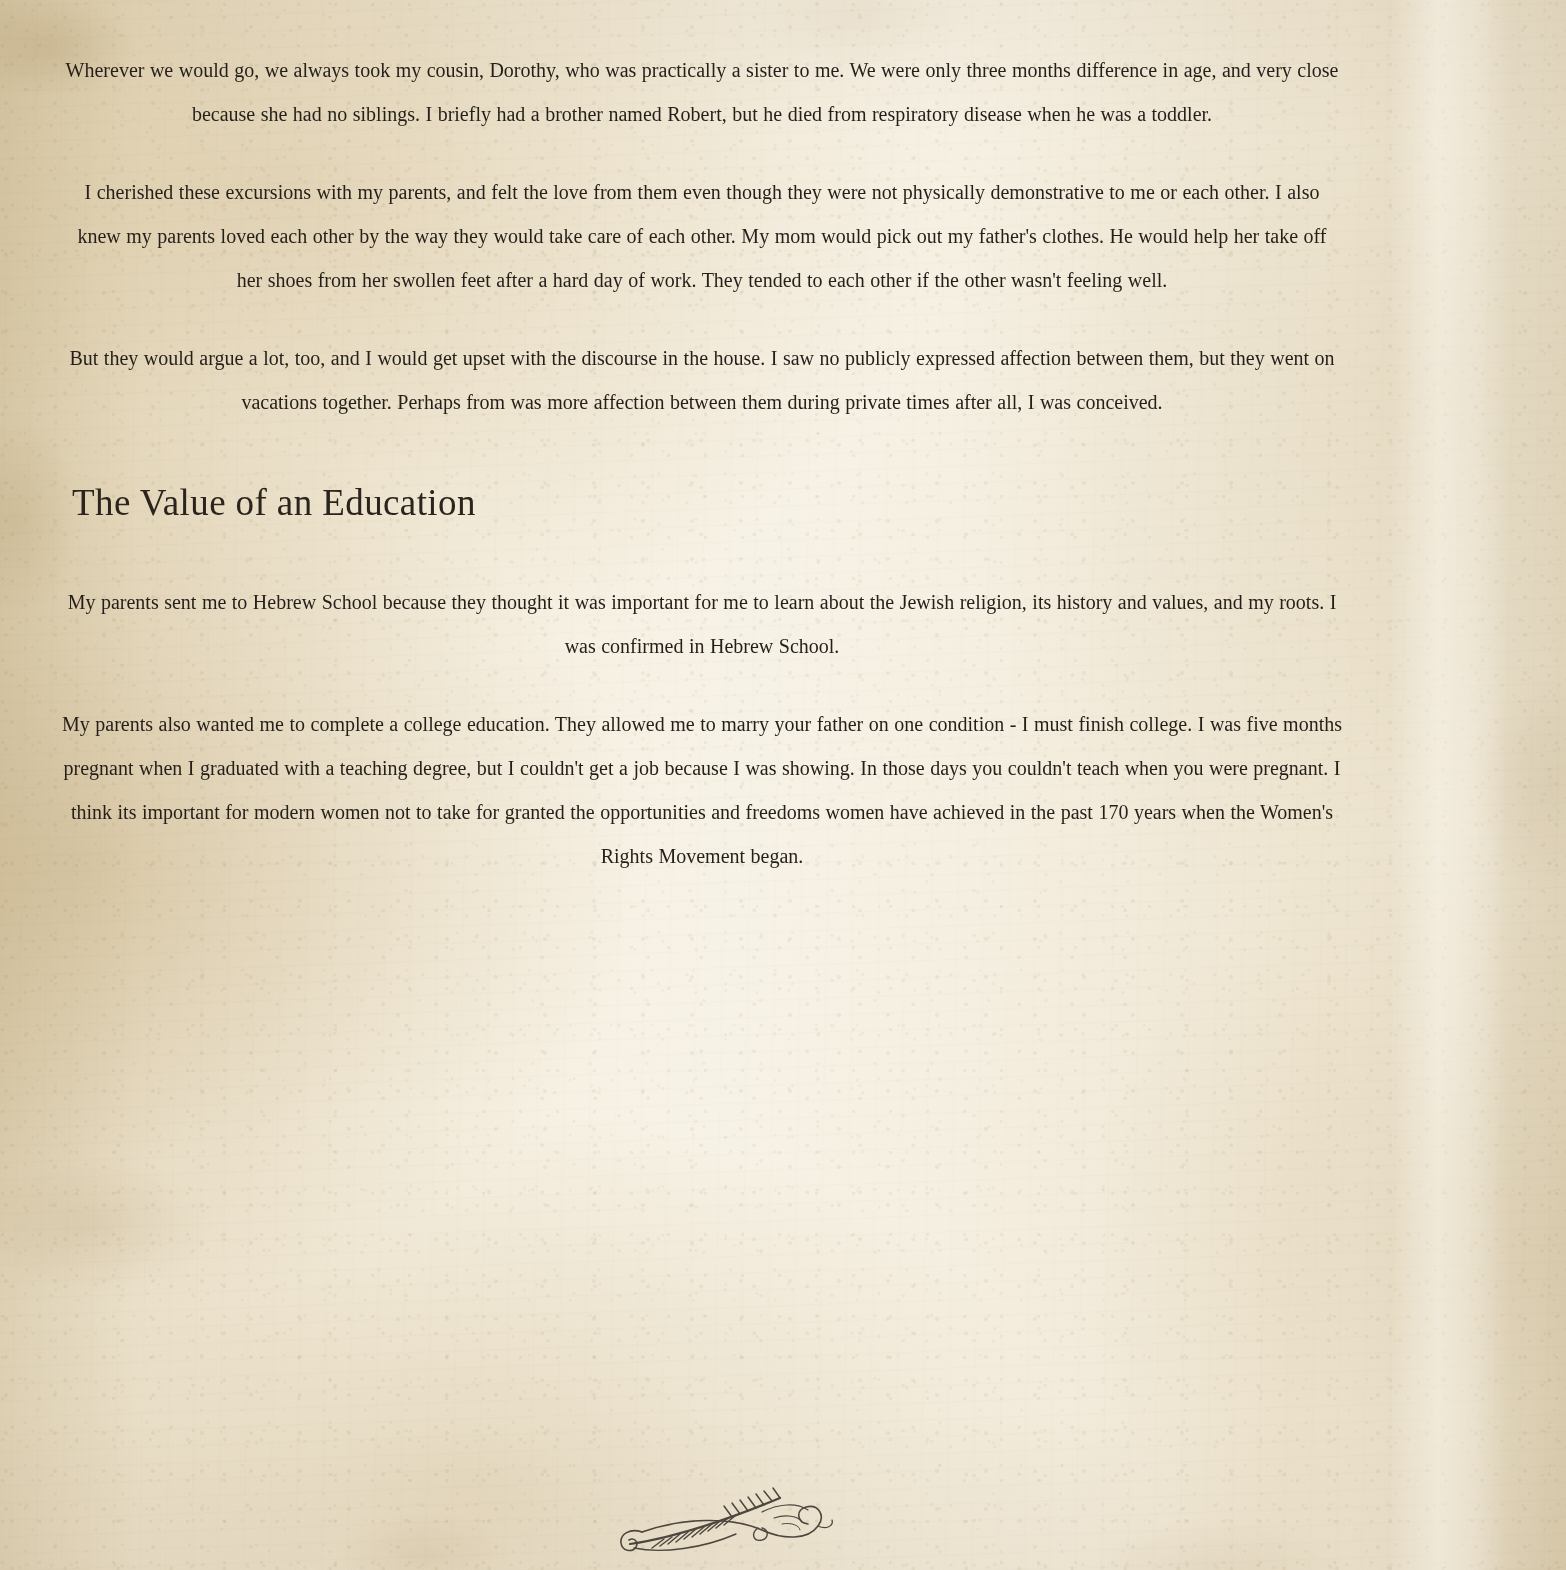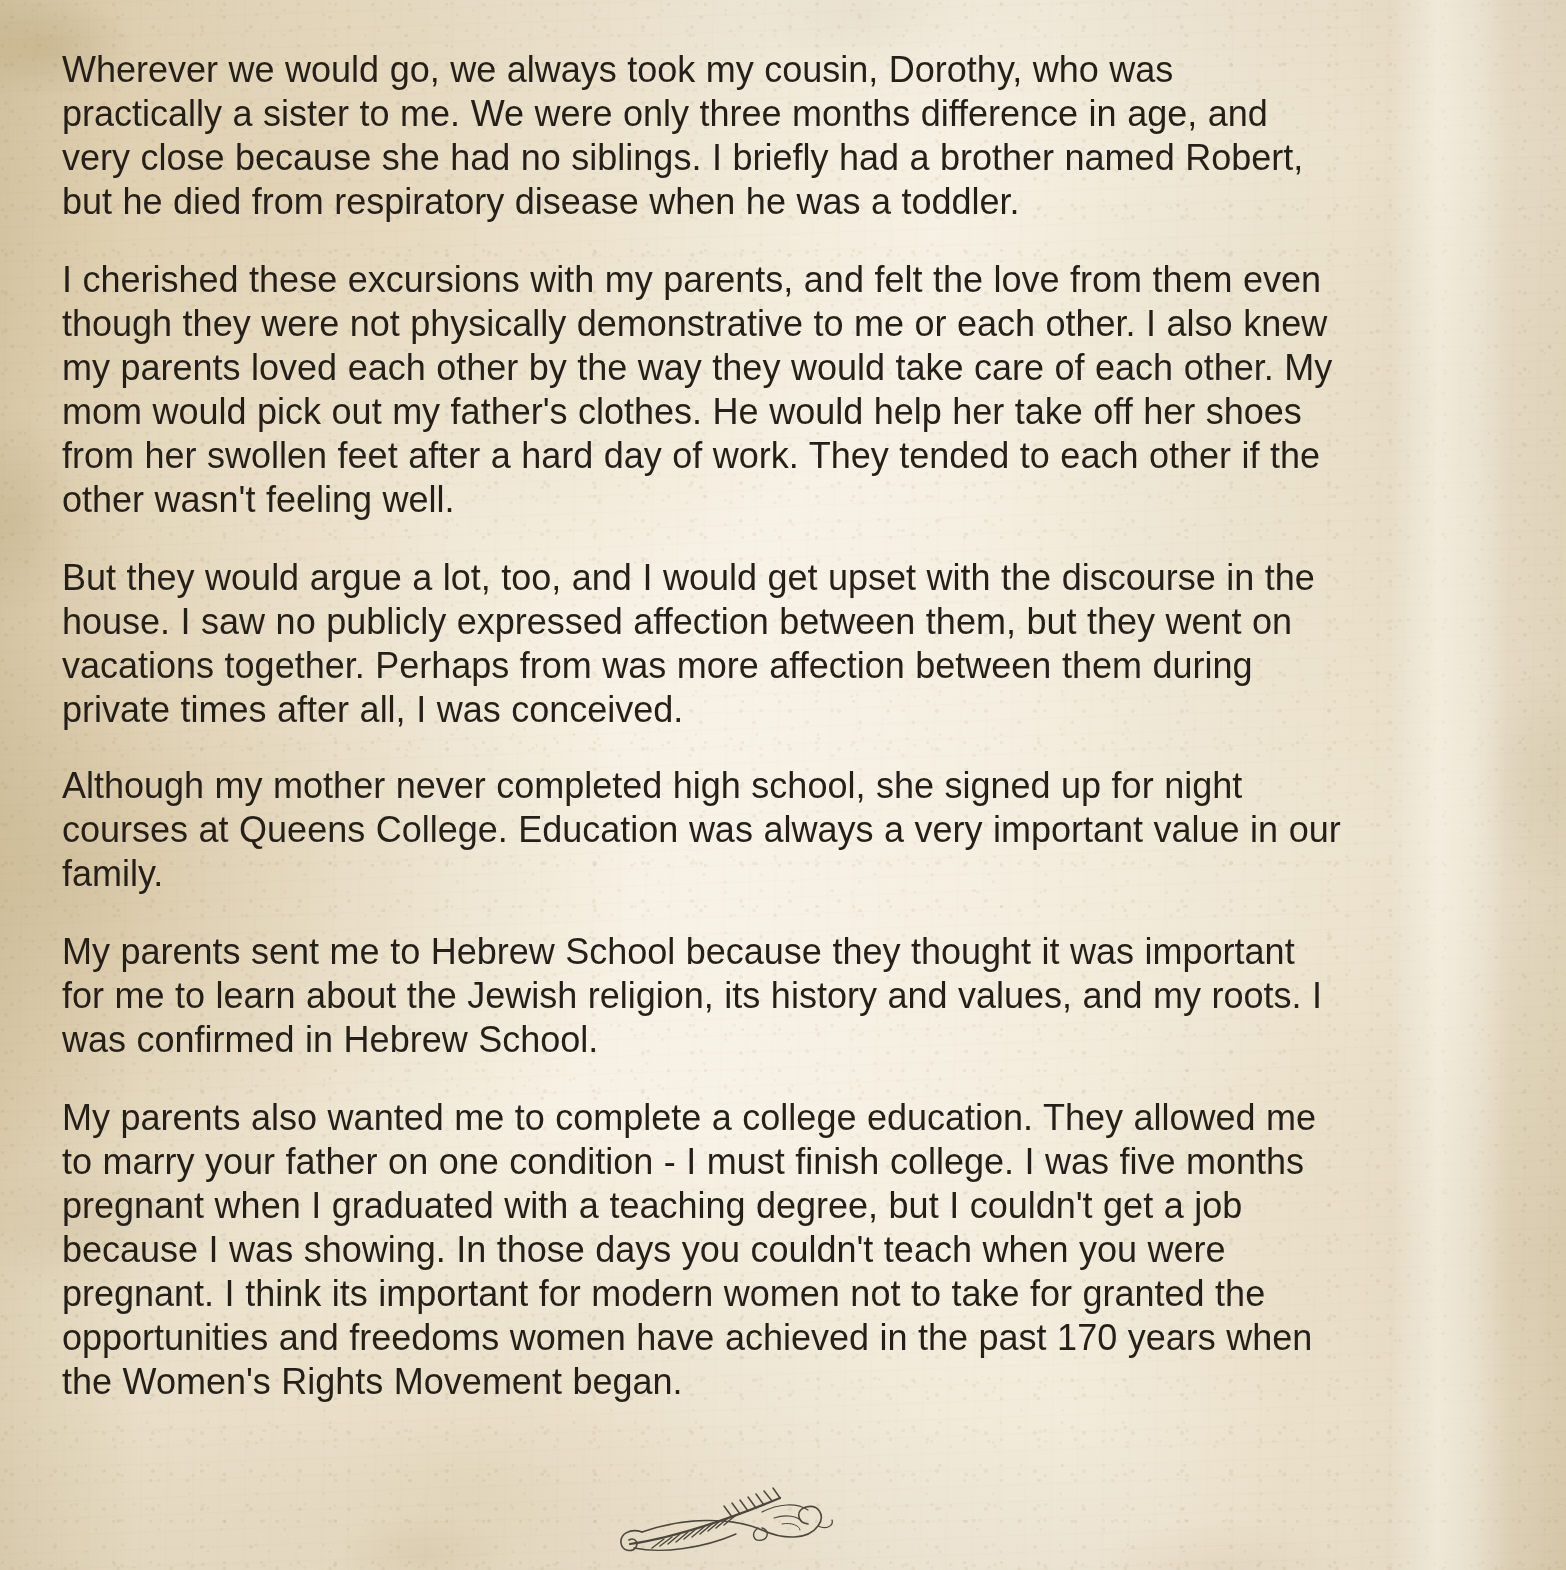--- a/index.html
+++ b/index.html
@@ -144,28 +144,28 @@
 
   .text-block {
     position: absolute;
     left: 62px;
     top: 48px;
     width: 1280px;
   }
 
   p.para {
     margin: 0 0 34px 0;
-    font-size: 36px;
+    font-size: 20px;
     line-height: 44px;
     color: #241f19;
     letter-spacing: 0.0px;
     word-spacing: 0.5px;
-    text-align: left;
+    text-align: center;
     text-rendering: optimizeLegibility;
-    font-family: Liberation Sans, sans-serif;
+    font-family: Liberation Serif, serif;
   }
 
   p.para.tight {
     margin-bottom: 32px;
   }
 
   h2.section-heading {
     margin: 56px 0 54px 10px;
     font-size: 37px;
     line-height: 46px;
@@ -205,22 +205,22 @@
 
   <div class="content">
     <div class="text-block">
 
       <p class="para">Wherever we would go, we always took my cousin, Dorothy, who was practically a sister to me.  We were only three months difference in age, and very close because she had no siblings.  I briefly had a brother named Robert, but he died from respiratory disease when he was a toddler.</p>
 
       <p class="para">I cherished these excursions with my parents, and felt the love from them even though they were not physically demonstrative to me or each other.  I also knew my parents loved each other by the way they would take care of each other.  My mom would pick out my father's clothes.  He would help her take off her shoes from her swollen feet after a hard day of work.  They tended to each other if the other wasn't feeling well.</p>
 
       <p class="para tight">But they would argue a lot, too, and I would get upset with the discourse in the house. I saw no publicly expressed affection between them, but they went on vacations together.  Perhaps from was more affection between them during private times  after all, I was conceived.</p>
 
-
-      <p class="para">Although my mother never completed high school, she signed up for night courses at Queens College.  Education was always a very important value in our family.</p>
+      <h2 class="section-heading">The Value of an Education</h2>
+
 
       <p class="para">My parents sent me to Hebrew School because they thought it was important for me to learn about the Jewish religion, its history and values, and my roots.  I was confirmed in Hebrew School.</p>
 
       <p class="para">My parents also wanted me to complete a college education.  They allowed me to marry your father on one condition - I must finish college. I was five months pregnant when I graduated with a teaching degree, but I couldn't get a job because I was showing.  In those days you couldn't teach when you were pregnant. I think its important for modern women not to take for granted the opportunities and freedoms women have achieved in the past 170 years when the Women's Rights Movement began.</p>
 
     </div>
   </div>
 
   <div class="ornament">
     <svg viewBox="0 0 240 80" xmlns="http://www.w3.org/2000/svg" fill="none" stroke="#2b2620" stroke-width="1.5" stroke-linecap="round" stroke-linejoin="round">

